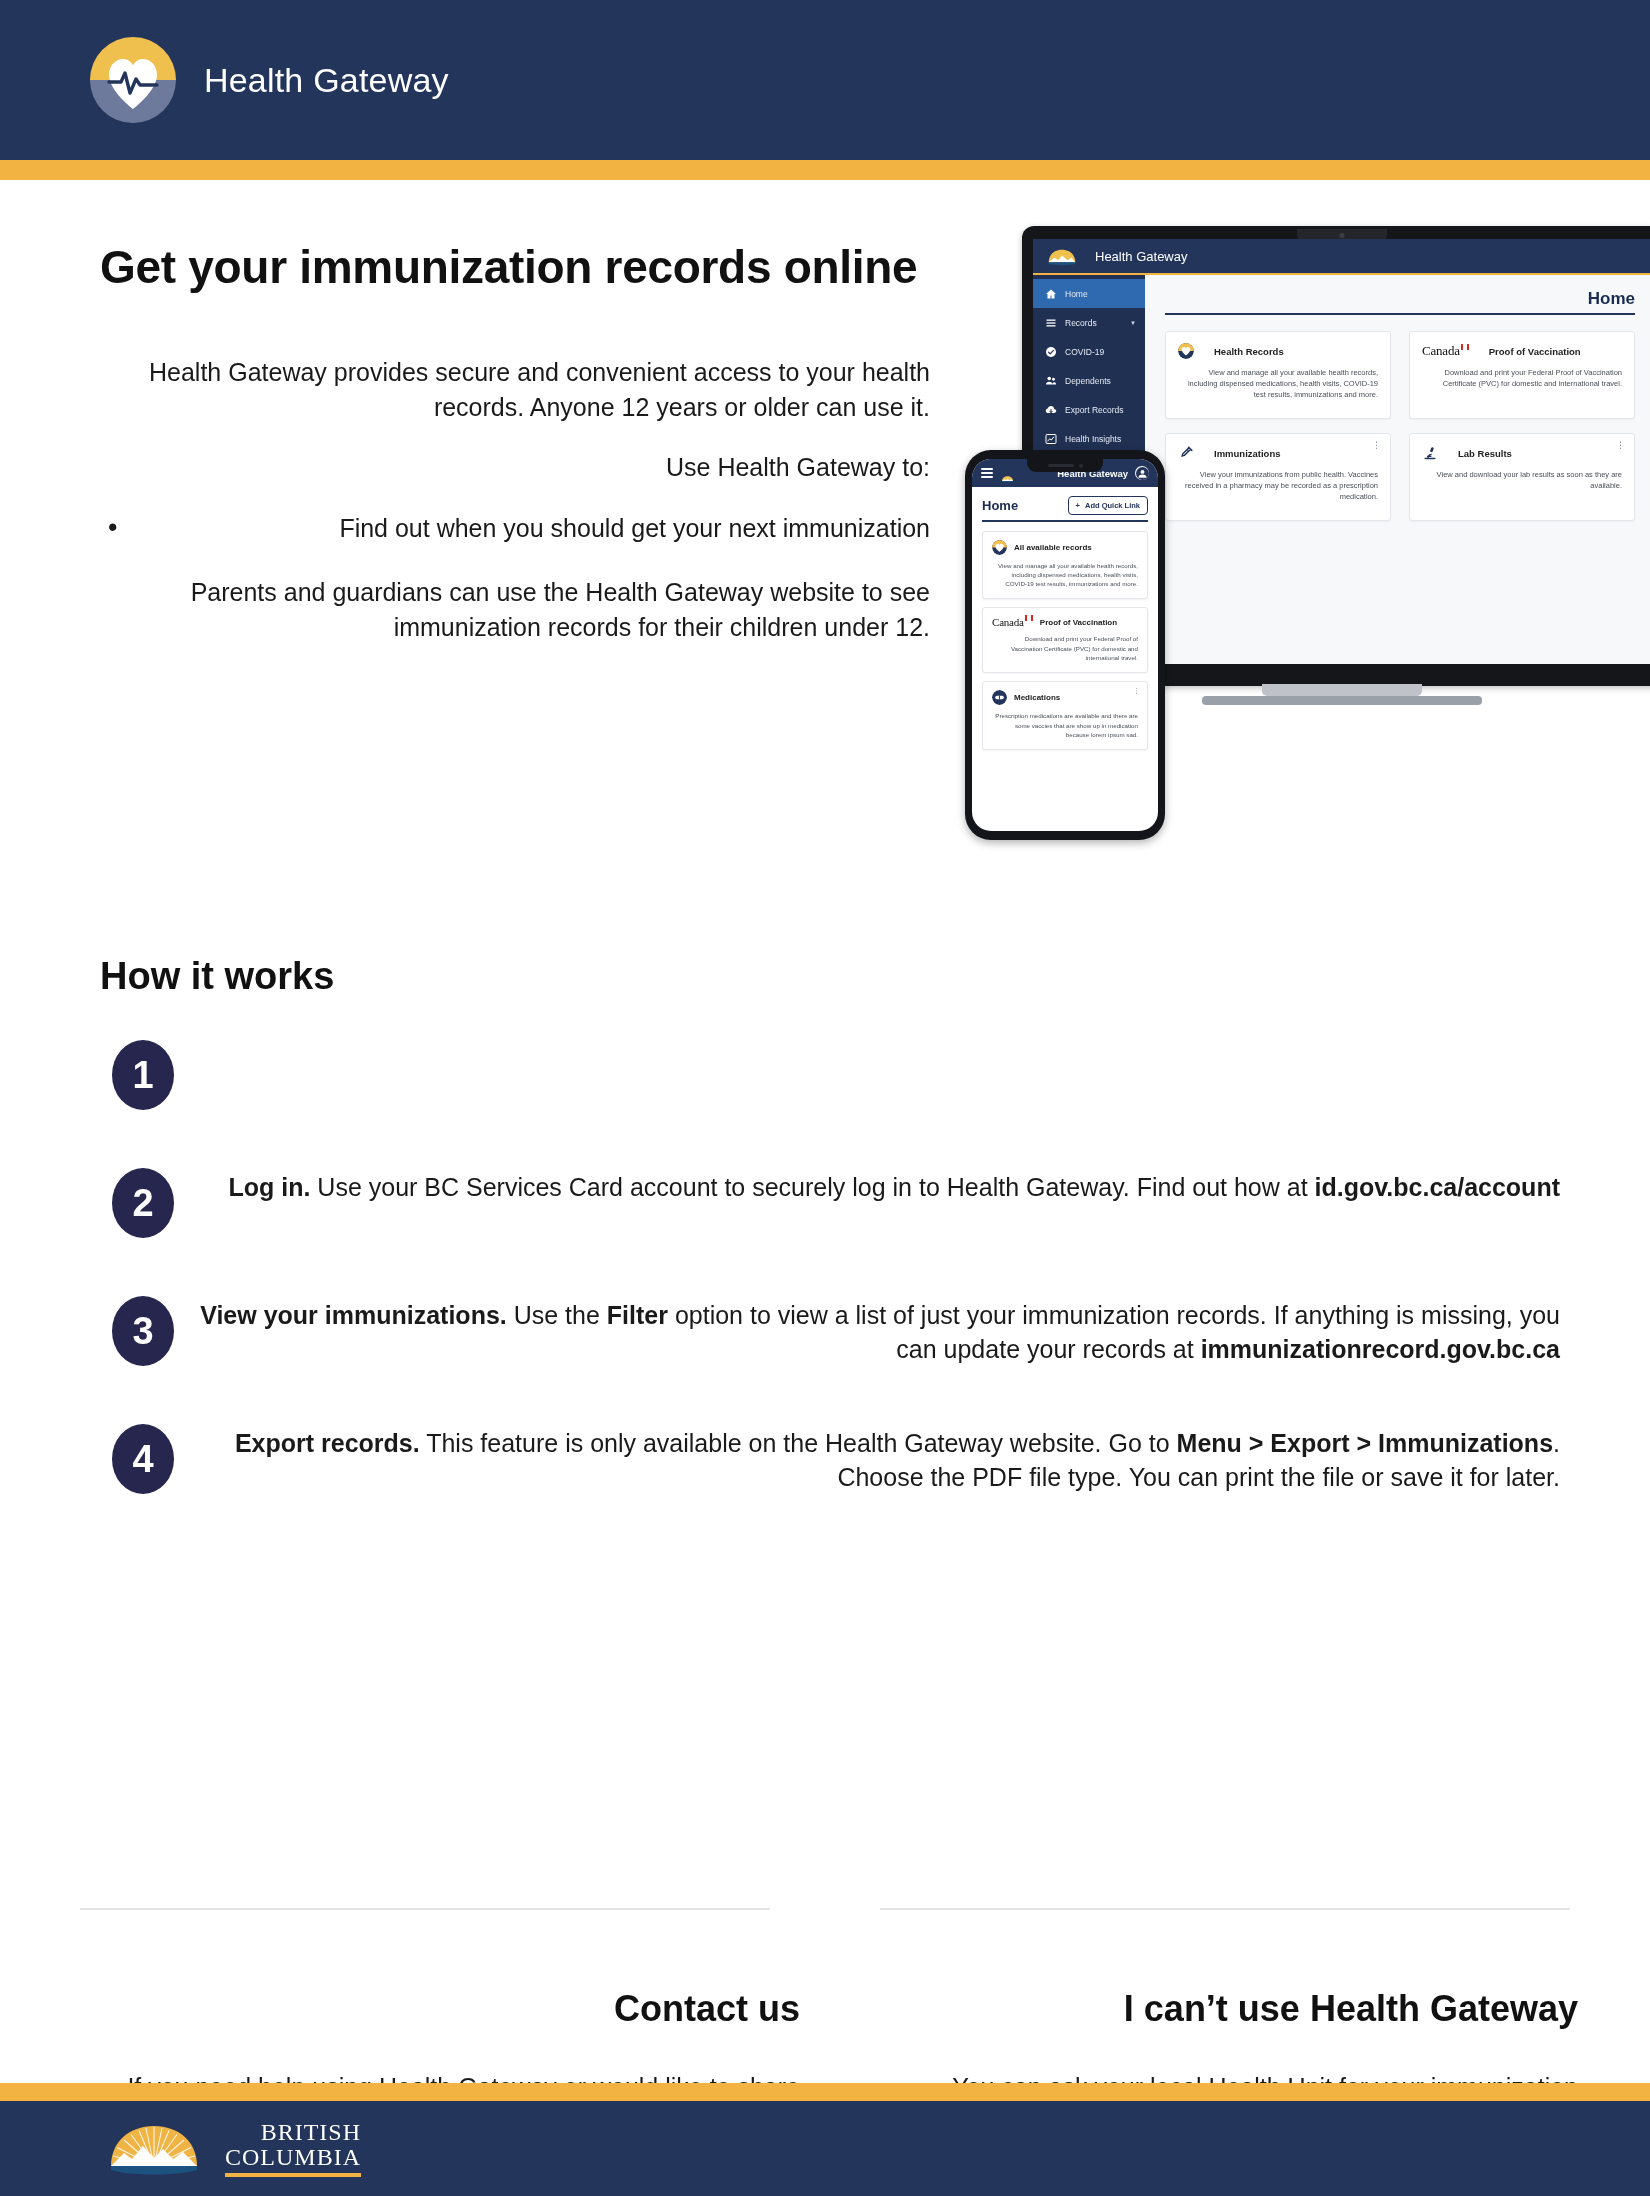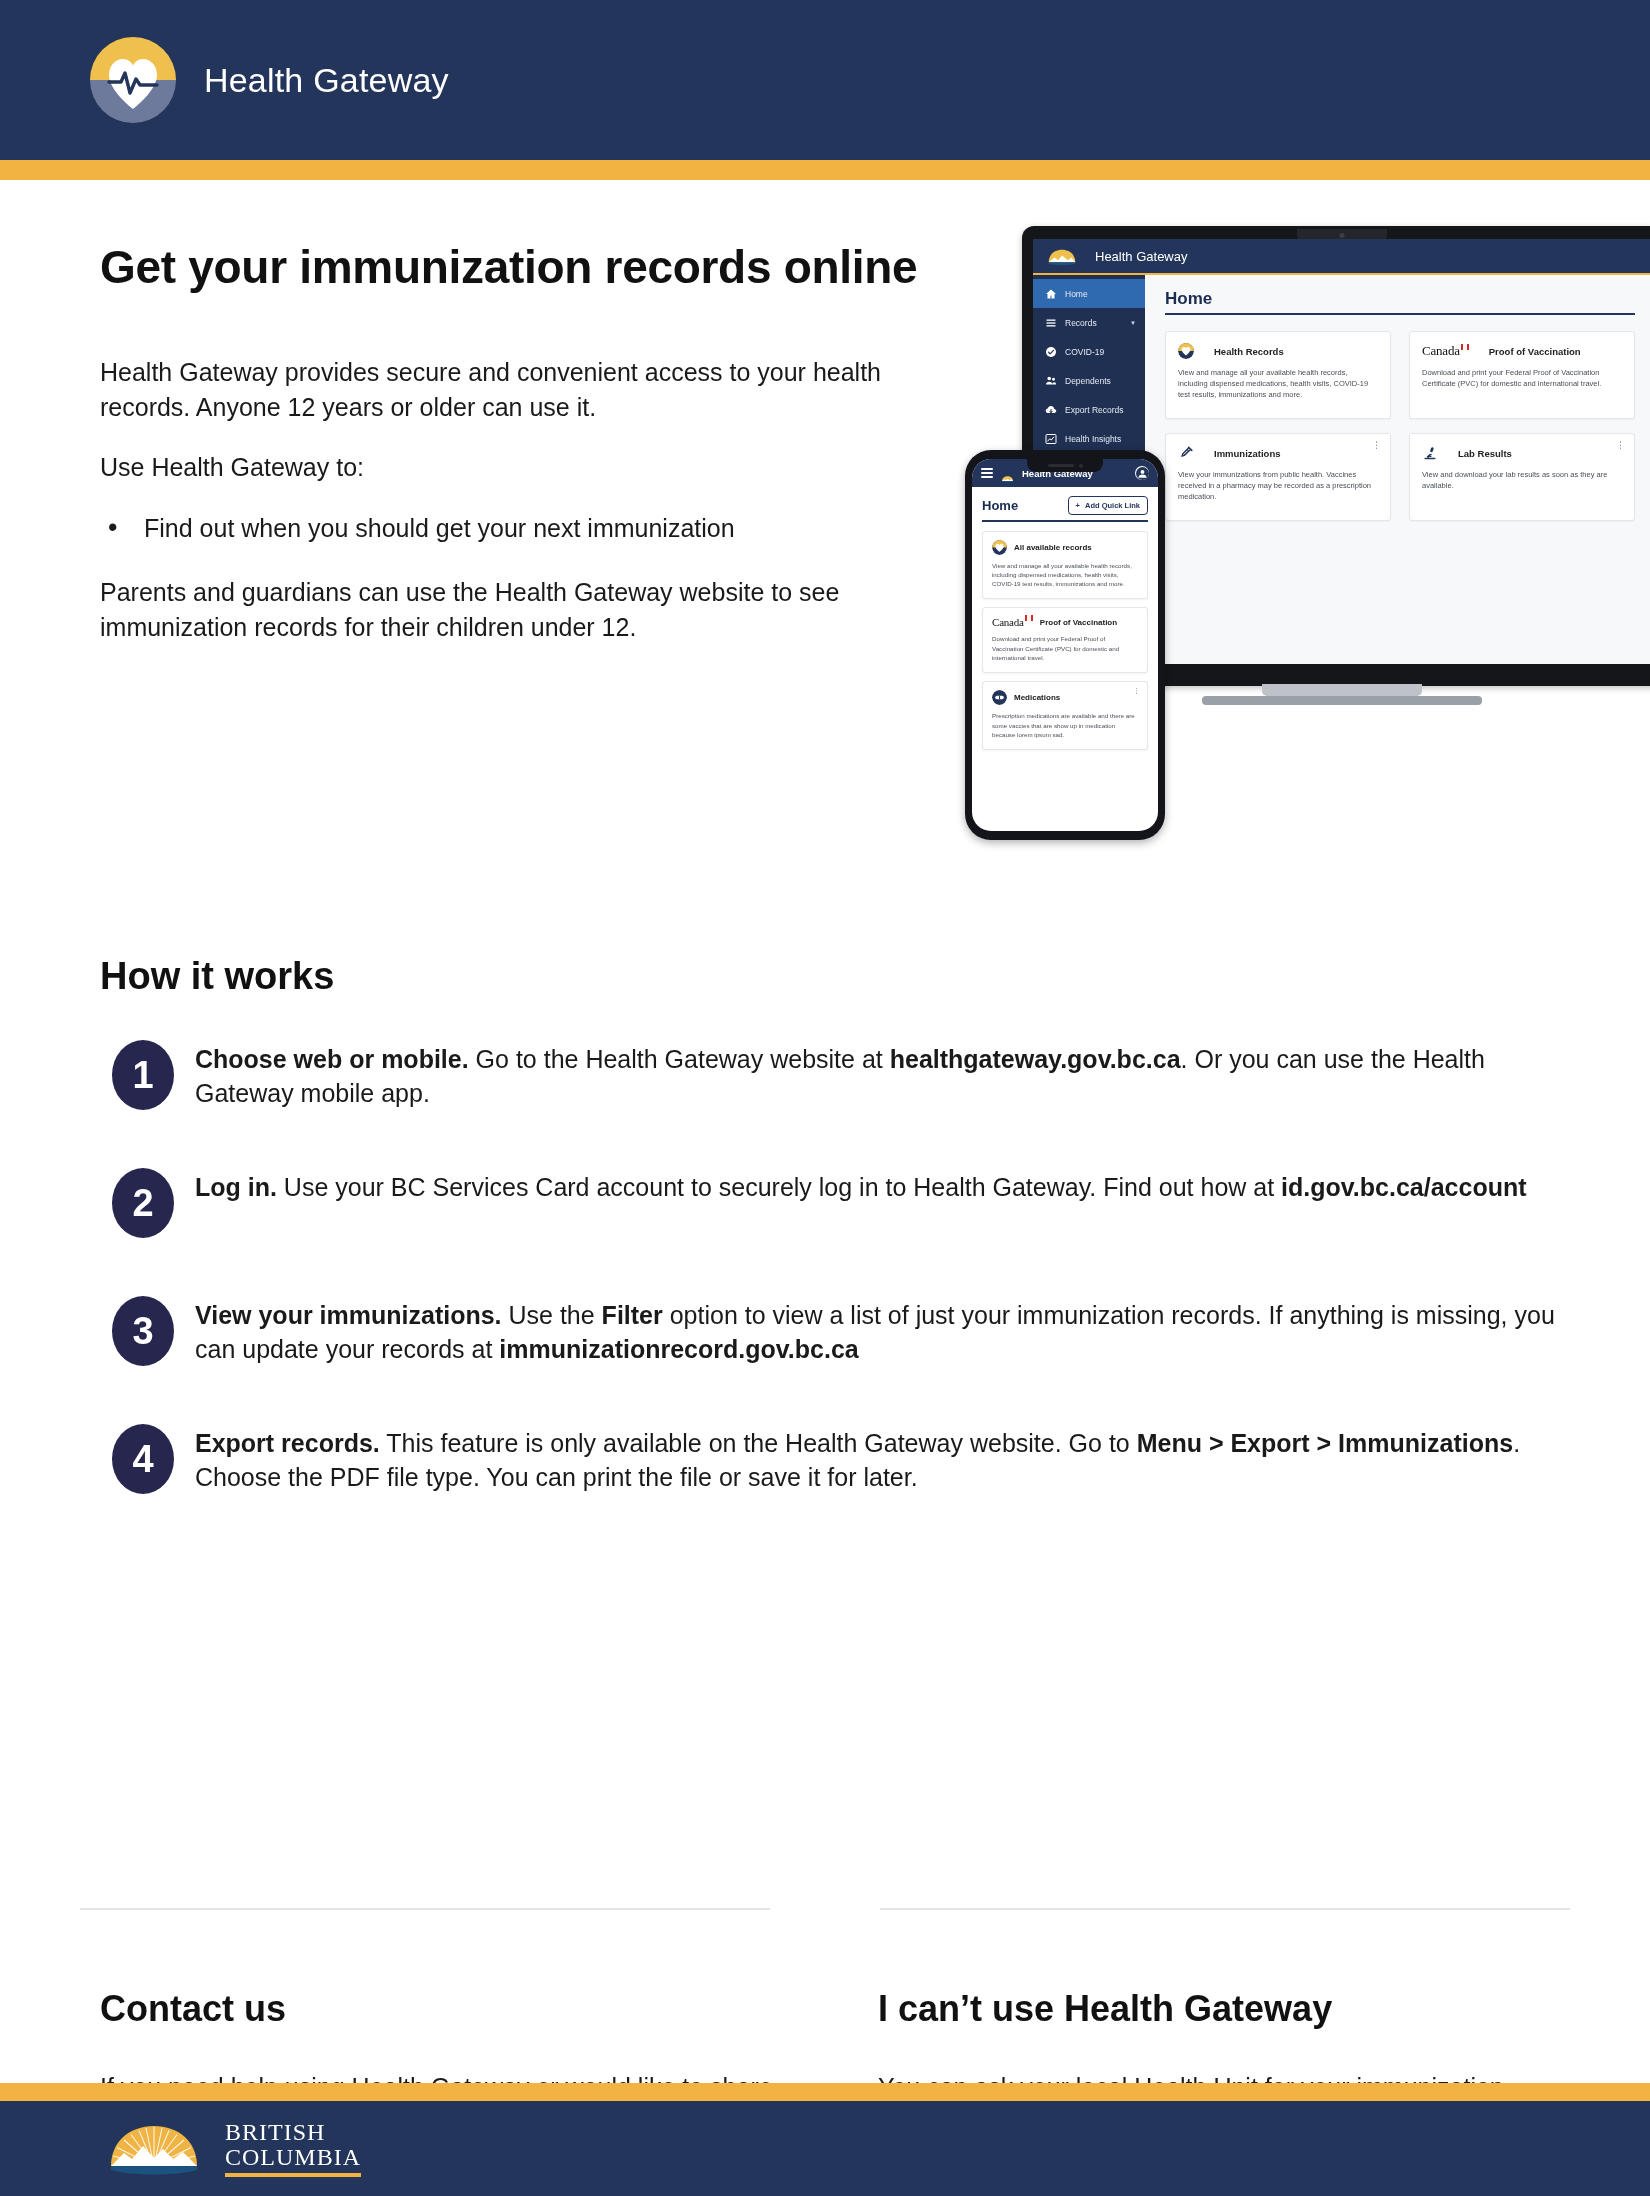--- a/index.html
+++ b/index.html
@@ -4,21 +4,21 @@
 <style>
   * { box-sizing: border-box; margin: 0; padding: 0; }
   html, body {
     width: 1650px;
     height: 2196px;
     background: #ffffff;
     font-family: "Liberation Sans", sans-serif;
     color: #1a1a1a;
     overflow: hidden;
   }
-  .page { position: relative; width: 1650px; height: 2196px; background:#fff; }
+  .page { position: relative; width: 1650px; height: 2196px; background:#fff;text-align:right; }
 
   
   .top-header {
     position: absolute; left:0; top:0; width:1650px; height:160px;
     background:#23355b; display:flex; align-items:center; padding-left:90px;
   }
   .hg-logo { width:86px; height:86px; border-radius:50%; overflow:hidden; position:relative; flex:0 0 auto; }
   .hg-logo .top-half { position:absolute; left:0; top:0; width:100%; height:50%; background:#f0c04f; }
   .hg-logo .bottom-half { position:absolute; left:0; top:50%; width:100%; height:50%; background:#6d7a9c; }
   .hg-logo svg { position:absolute; left:0; top:0; width:100%; height:100%; }
@@ -407,21 +407,20 @@
       </div>
 
     </div>
 
     <h2 class="hiw-title">How it works</h2>
 
     <div class="steps">
 
       <div class="step">
         <div class="step-badge">1</div>
-        <div class="step-text"><b>Choose web or mobile.</b><span> Go to the Health Gateway website at </span><b>healthgateway.gov.bc.ca</b><span>. Or you can use the Health Gateway mobile app.</span></div>
       </div>
 
       <div class="step">
         <div class="step-badge">2</div>
         <div class="step-text"><b>Log in.</b><span> Use your BC Services Card account to securely log in to Health Gateway. Find out how at </span><b>id.gov.bc.ca/account</b></div>
       </div>
 
       <div class="step">
         <div class="step-badge">3</div>
         <div class="step-text"><b>View your immunizations.</b><span> Use the </span><b>Filter</b><span> option to view a list of just your immunization records. If anything is missing, you can update your records at </span><b>immunizationrecord.gov.bc.ca</b></div>

